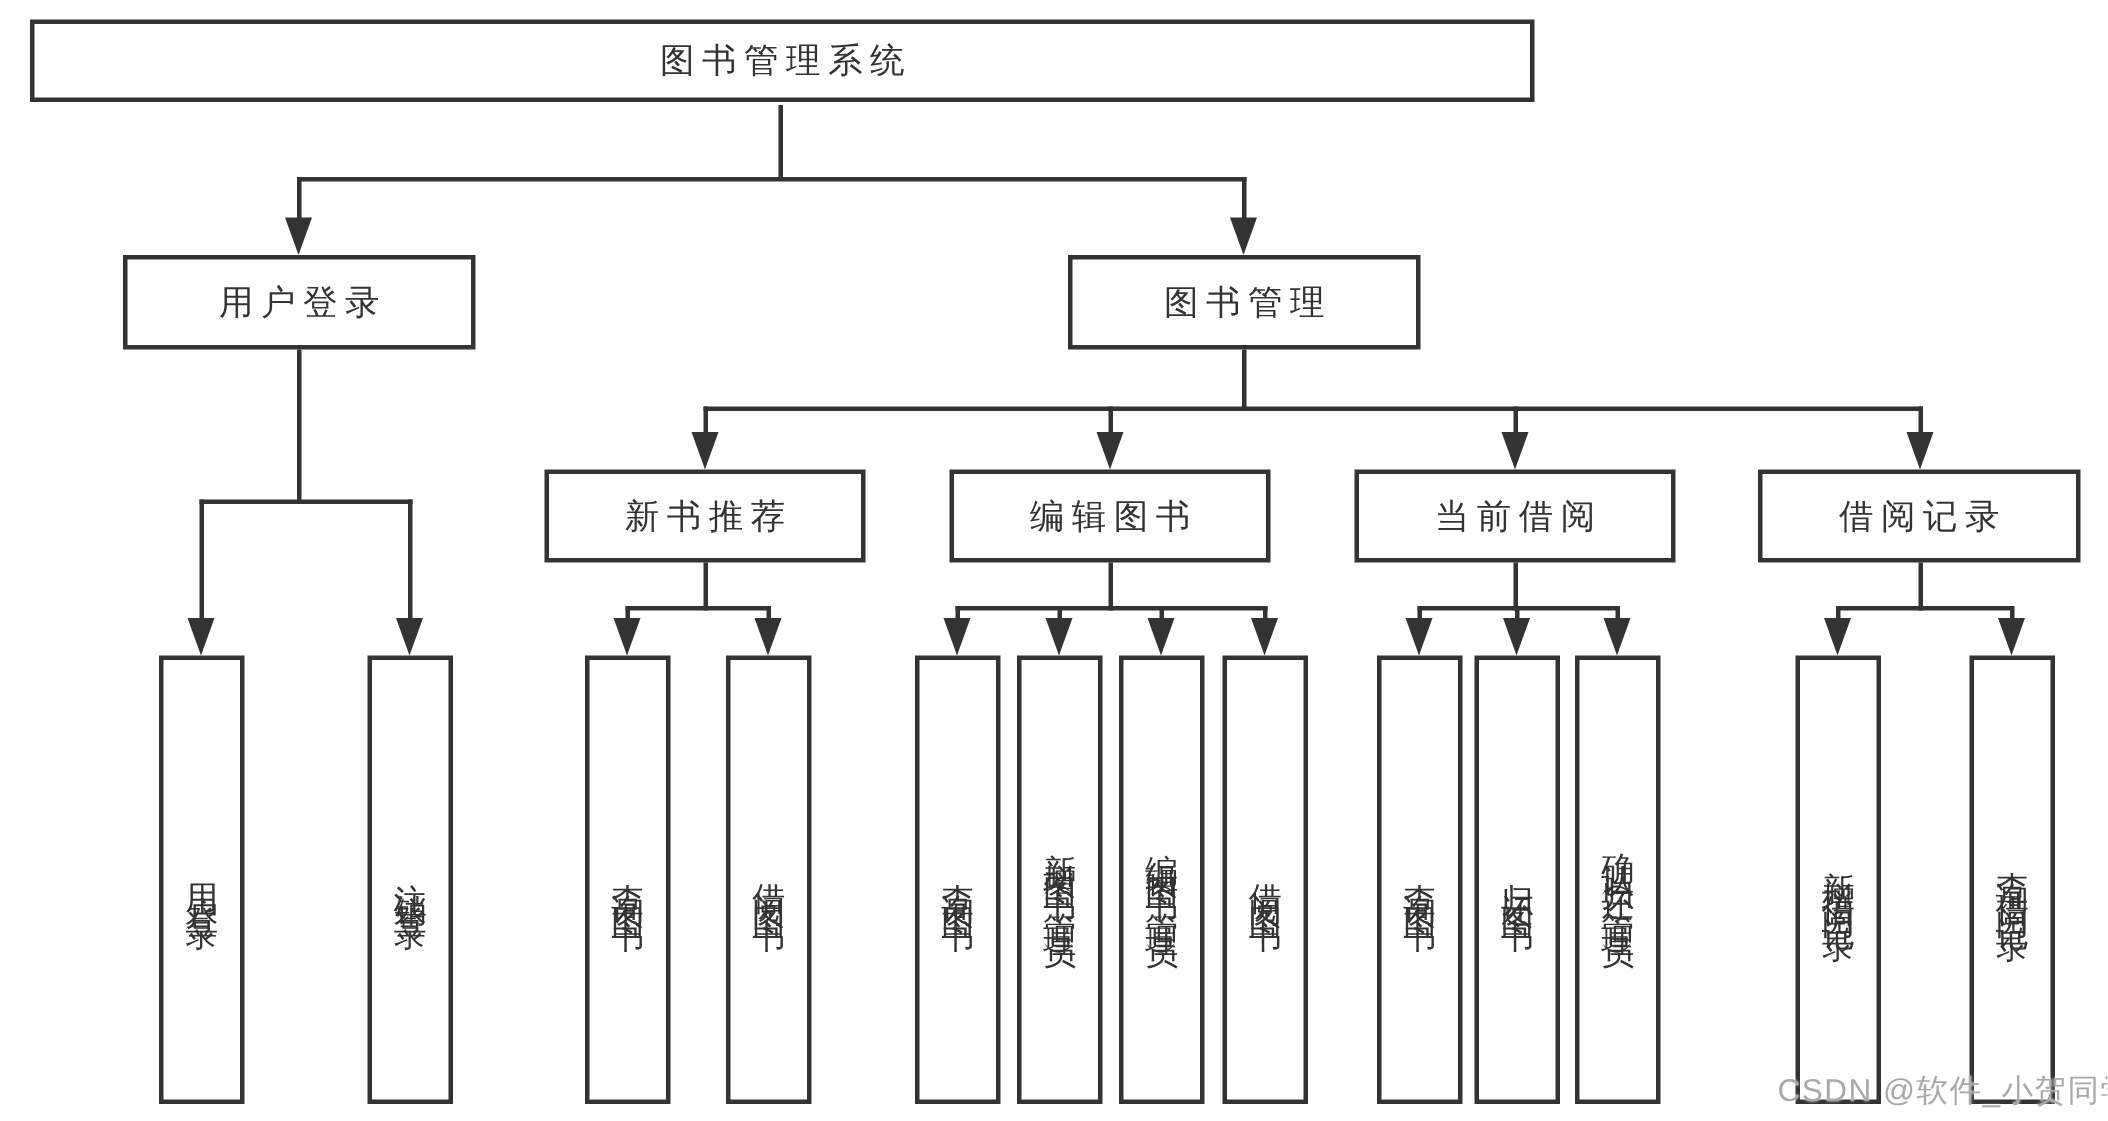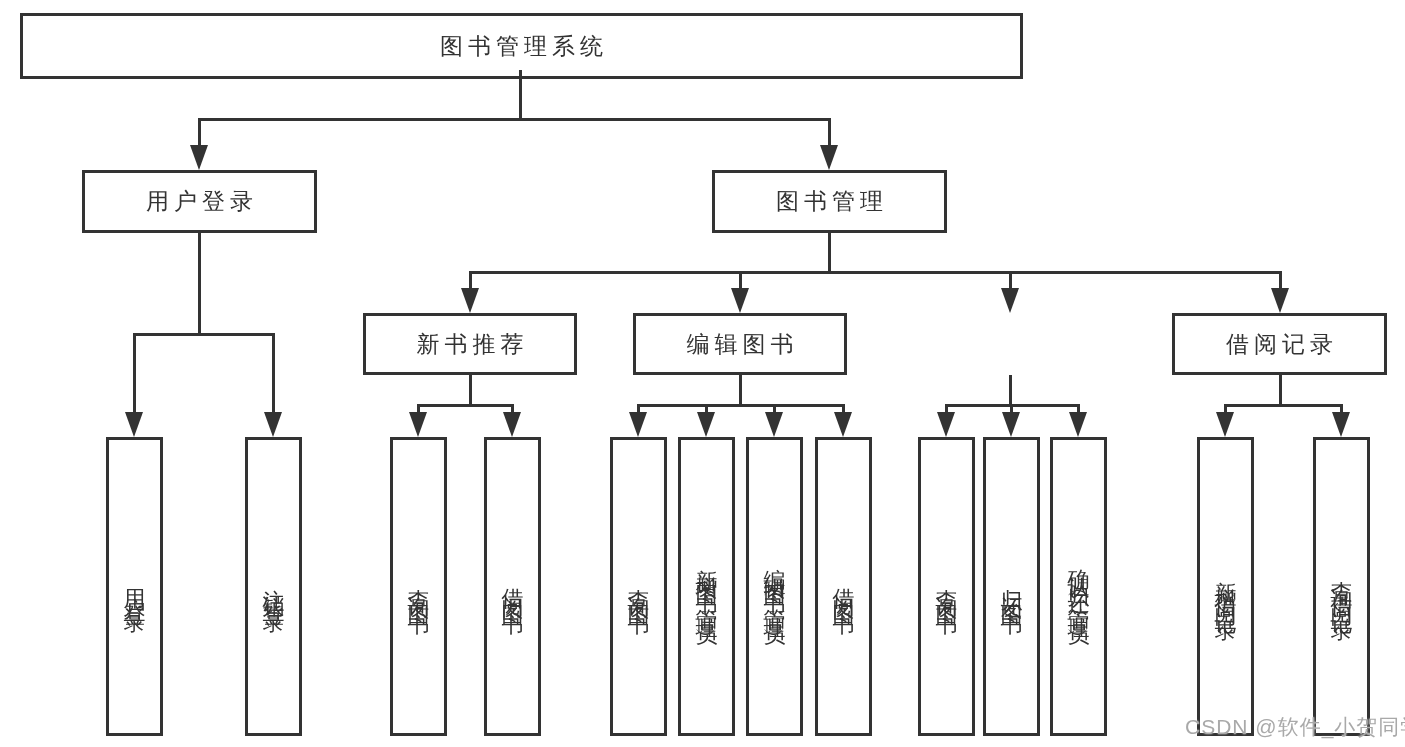--- a/index.html
+++ b/index.html
@@ -49,36 +49,39 @@
     letter-spacing:1px;
     white-space:nowrap;
     text-shadow:0 0 2px #ffffff;
   }
 </style>
 </head>
 <body>
 
 <div id="canvas">
 
-  <div class="box" style="left:20px;top:13px;width:1003px;height:66px">
+  <div class="box" style="left:20px;top:13px;width:1003px;height:55px">
     <span class="lbl">图书管理系统</span>
   </div>
 
   <div class="box" style="left:82px;top:170px;width:235px;height:63px">
     <span class="lbl">用户登录</span>
   </div>
   <div class="box" style="left:363px;top:313px;width:214px;height:62px">
     <span class="lbl">新书推荐</span>
   </div>
 
   <div class="box" style="left:712px;top:170px;width:235px;height:63px">
     <span class="lbl">图书管理</span>
   </div>
   <div class="box" style="left:633px;top:313px;width:214px;height:62px">
     <span class="lbl">编辑图书</span>
+  </div>
+  <div class="box" style="left:903px;top:313px;width:214px;height:62px">
+    <span class="lbl">当前借阅</span>
   </div>
   <div class="box" style="left:1172px;top:313px;width:215px;height:62px">
     <span class="lbl">借阅记录</span>
   </div>
 
   <div class="box vbox" style="left:106px;top:437px;width:57px;height:299px">
     <span class="lbl">用户登录</span>
   </div>
   <div class="box vbox" style="left:245px;top:437px;width:57px;height:299px">
     <span class="lbl">注销登录</span>

